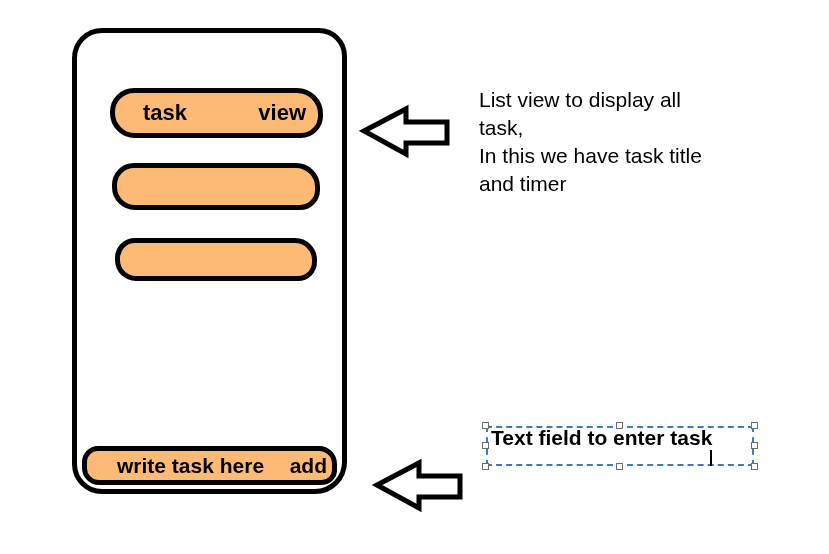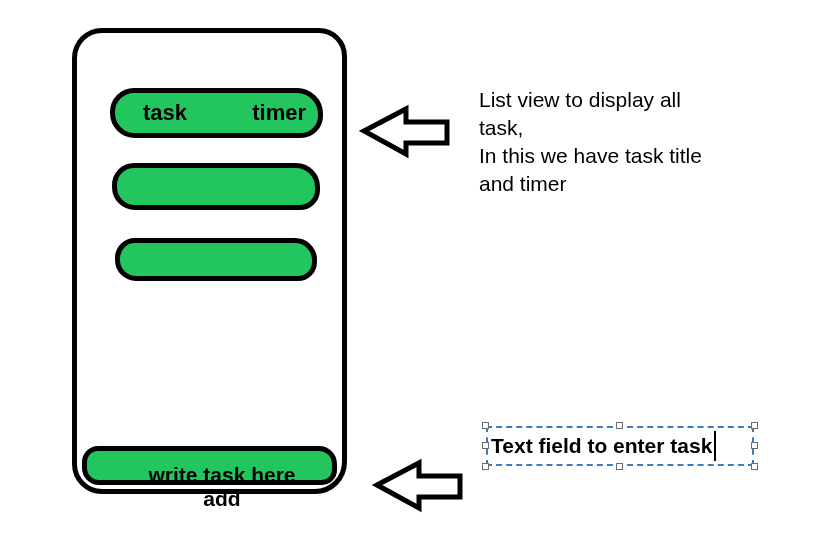--- a/index.html
+++ b/index.html
@@ -21,43 +21,43 @@
     position: absolute; left: 72px; top: 28px;
     width: 275px; height: 466px;
     box-sizing: border-box;
     border: 5px solid var(--ink, #000);
     border-radius: 30px 28px 32px 30px;
     background: #fff;
   }
   .row {
     position: absolute; box-sizing: border-box;
     border: 5px solid var(--ink, #000);
-    background: #22c55e;
+    background: #fdba74;
   }
   .header-row {
     left: 33px; top: 55px; width: 213px; height: 50px;
     border-radius: 24px 26px 22px 25px;
     display: flex; justify-content: space-between; align-items: center;
     padding: 0 12px 0 28px;
     font-size: 22px; font-weight: bold;
   }
   .empty-row-1 {
     left: 35px; top: 130px; width: 208px; height: 47px;
     border-radius: 22px 24px 20px 23px;
   }
   .empty-row-2 {
     left: 38px; top: 205px; width: 202px; height: 43px;
     border-radius: 20px 22px 19px 21px;
   }
   .input-bar {
     left: 5px; top: 413px; width: 255px; height: 39px;
     border-radius: 16px 18px 15px 17px;
     display: flex; justify-content: space-between; align-items: center;
-    padding: 12px 5px 0 30px;
-    font-size: 21px; font-weight: bold; flex-direction: column;
+    padding: 0 5px 0 30px;
+    font-size: 21px; font-weight: bold;
   }
 
   
   .arrow { position: absolute; }
   .arrow-1 { left: 359px; top: 102px; }
   .arrow-2 { left: 369px; top: 456px; }
   .arrow svg polygon { fill: #fff; stroke: var(--ink, #000); stroke-width: 5; stroke-linejoin: miter; }
 
   
   .list-note {
@@ -71,22 +71,22 @@
     position: absolute; left: 486px; top: 426px;
     width: 268px; height: 40px;
   }
   .selection-border {
     position: absolute; inset: 0;
     box-sizing: border-box;
     border: 2px dashed var(--selection-blue, #3a7bbf);
   }
   .selection-text {
     position: absolute; left: 5px; top: 0; height: 100%;
-    display: flex; align-items: center;
-    font-size: 21px; font-weight: bold; white-space: nowrap;
+    display: flex; align-items: flex-end;
+    font-size: 21px; font-weight: bold; white-space: nowrap; flex-direction: column;
   }
   .caret {
     display: inline-block; width: 2px; height: 30px;
     background: var(--ink, #000); margin-left: 2px;
   }
   .handle {
     position: absolute; width: 7px; height: 7px;
     box-sizing: border-box;
     background: #fff; border: 1px solid var(--handle-border, #6e6e6e);
   }
@@ -101,21 +101,21 @@
 </style>
 </head>
 <body>
 
 <div class="canvas">
 
   <div class="phone">
 
     <div class="row header-row">
       <span>task</span>
-      <span>timer</span>
+      <span>view</span>
     </div>
 
     <div class="row empty-row-1"></div>
     <div class="row empty-row-2"></div>
 
     <div class="row input-bar">
       <span>write task here</span>
       <span>add</span>
     </div>
 

